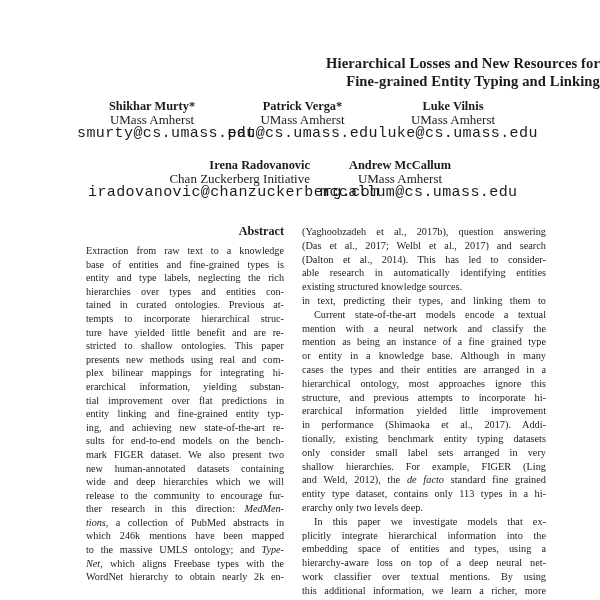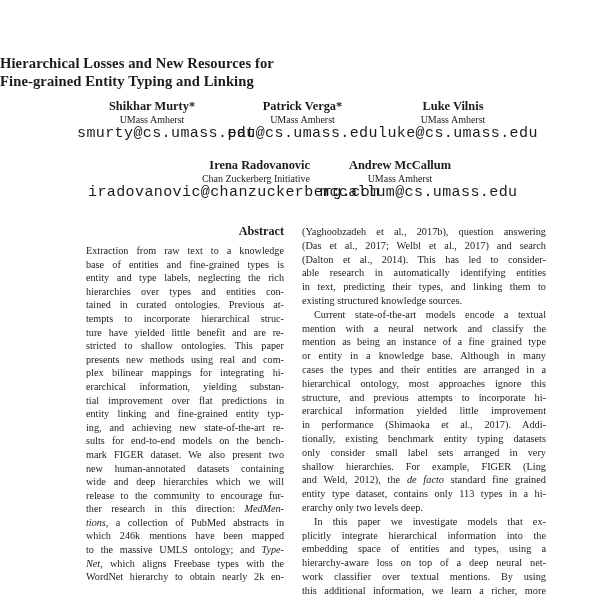--- a/index.html
+++ b/index.html
@@ -11,21 +11,21 @@
   }
   .page {
     position: relative;
     width: 600px; height: 600px;
     background: #ffffff;
     overflow: hidden;
   }
   .title-block {
     position: absolute;
     top: 54px; left: 0; width: 600px;
-    text-align: left;
+    text-align: right;
     font-weight: bold;
     font-size: 14.6px;
     line-height: 18px;
     letter-spacing: 0.1px;
   }
   .authors-row1 {
     position: absolute;
     top: 99px; left: 77px; width: 451px;
     display: flex;
     justify-content: space-between;
@@ -33,21 +33,21 @@
   .authors-row1 .author { width: 150px; text-align: center; }
   .authors-row2 {
     position: absolute;
     top: 158px; left: 88px; width: 392px;
     display: flex;
     justify-content: space-between;
   }
   .authors-row2 .author-wide { width: 222px; text-align: right; }
   .authors-row2 .author-narrow { width: 160px; text-align: center; }
   .aname  { font-weight: bold; font-size: 12.4px; line-height: 14px; }
-  .aaffil { font-size: 10px; line-height: 13.5px; }
+  .aaffil { font-size: 13px; line-height: 13.5px; }
   .aemail {
     font-family: "Liberation Mono", "DejaVu Sans Mono", monospace;
     font-size: 15px; line-height: 14px;
     letter-spacing: 0.4px;
     white-space: nowrap;
   }
   .abstract-heading {
     position: absolute;
     top: 224px; left: 86px; width: 198px;
     text-align: right;
@@ -142,22 +142,22 @@
       <div class="tline">to the massive UMLS ontology; and <i>Type-</i></div>
       <div class="tline"><i>Net</i>, which aligns Freebase types with the</div>
       <div class="tline">WordNet hierarchy to obtain nearly 2k en-</div>
     </div>
 
   <div class="intro-column">
       <div class="tline">(Yaghoobzadeh et al., 2017b), question answering</div>
       <div class="tline">(Das et al., 2017; Welbl et al., 2017) and search</div>
       <div class="tline">(Dalton et al., 2014).  This has led to consider-</div>
       <div class="tline">able research in automatically identifying entities</div>
+      <div class="tline pend">existing structured knowledge sources.</div>
       <div class="tline">in text, predicting their types, and linking them to</div>
-      <div class="tline pend">existing structured knowledge sources.</div>
       <div class="tline pind">Current state-of-the-art models encode a textual</div>
       <div class="tline">mention with a neural network and classify the</div>
       <div class="tline">mention as being an instance of a fine grained type</div>
       <div class="tline">or entity in a knowledge base.  Although in many</div>
       <div class="tline">cases the types and their entities are arranged in a</div>
       <div class="tline">hierarchical ontology, most approaches ignore this</div>
       <div class="tline">structure, and previous attempts to incorporate hi-</div>
       <div class="tline">erarchical information yielded little improvement</div>
       <div class="tline">in performance (Shimaoka et al., 2017).  Addi-</div>
       <div class="tline">tionally, existing benchmark entity typing datasets</div>

